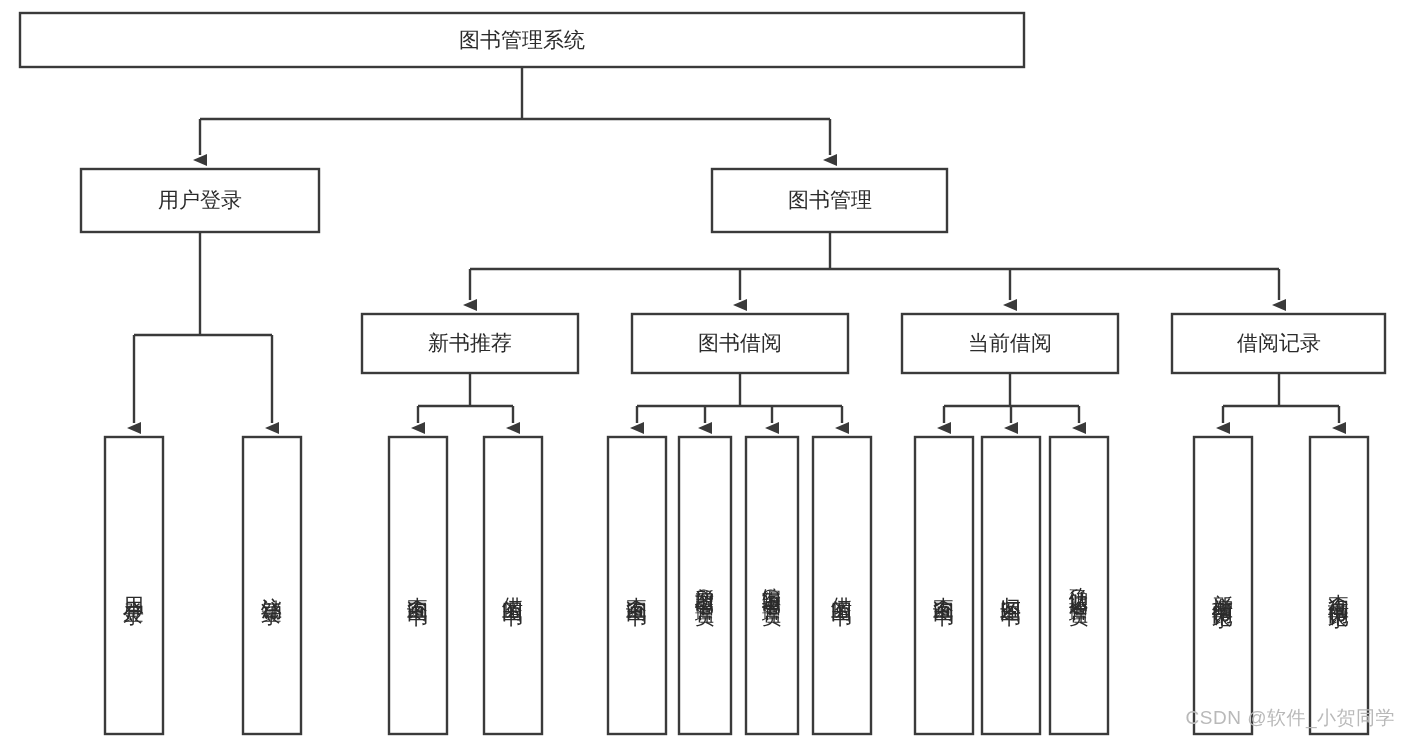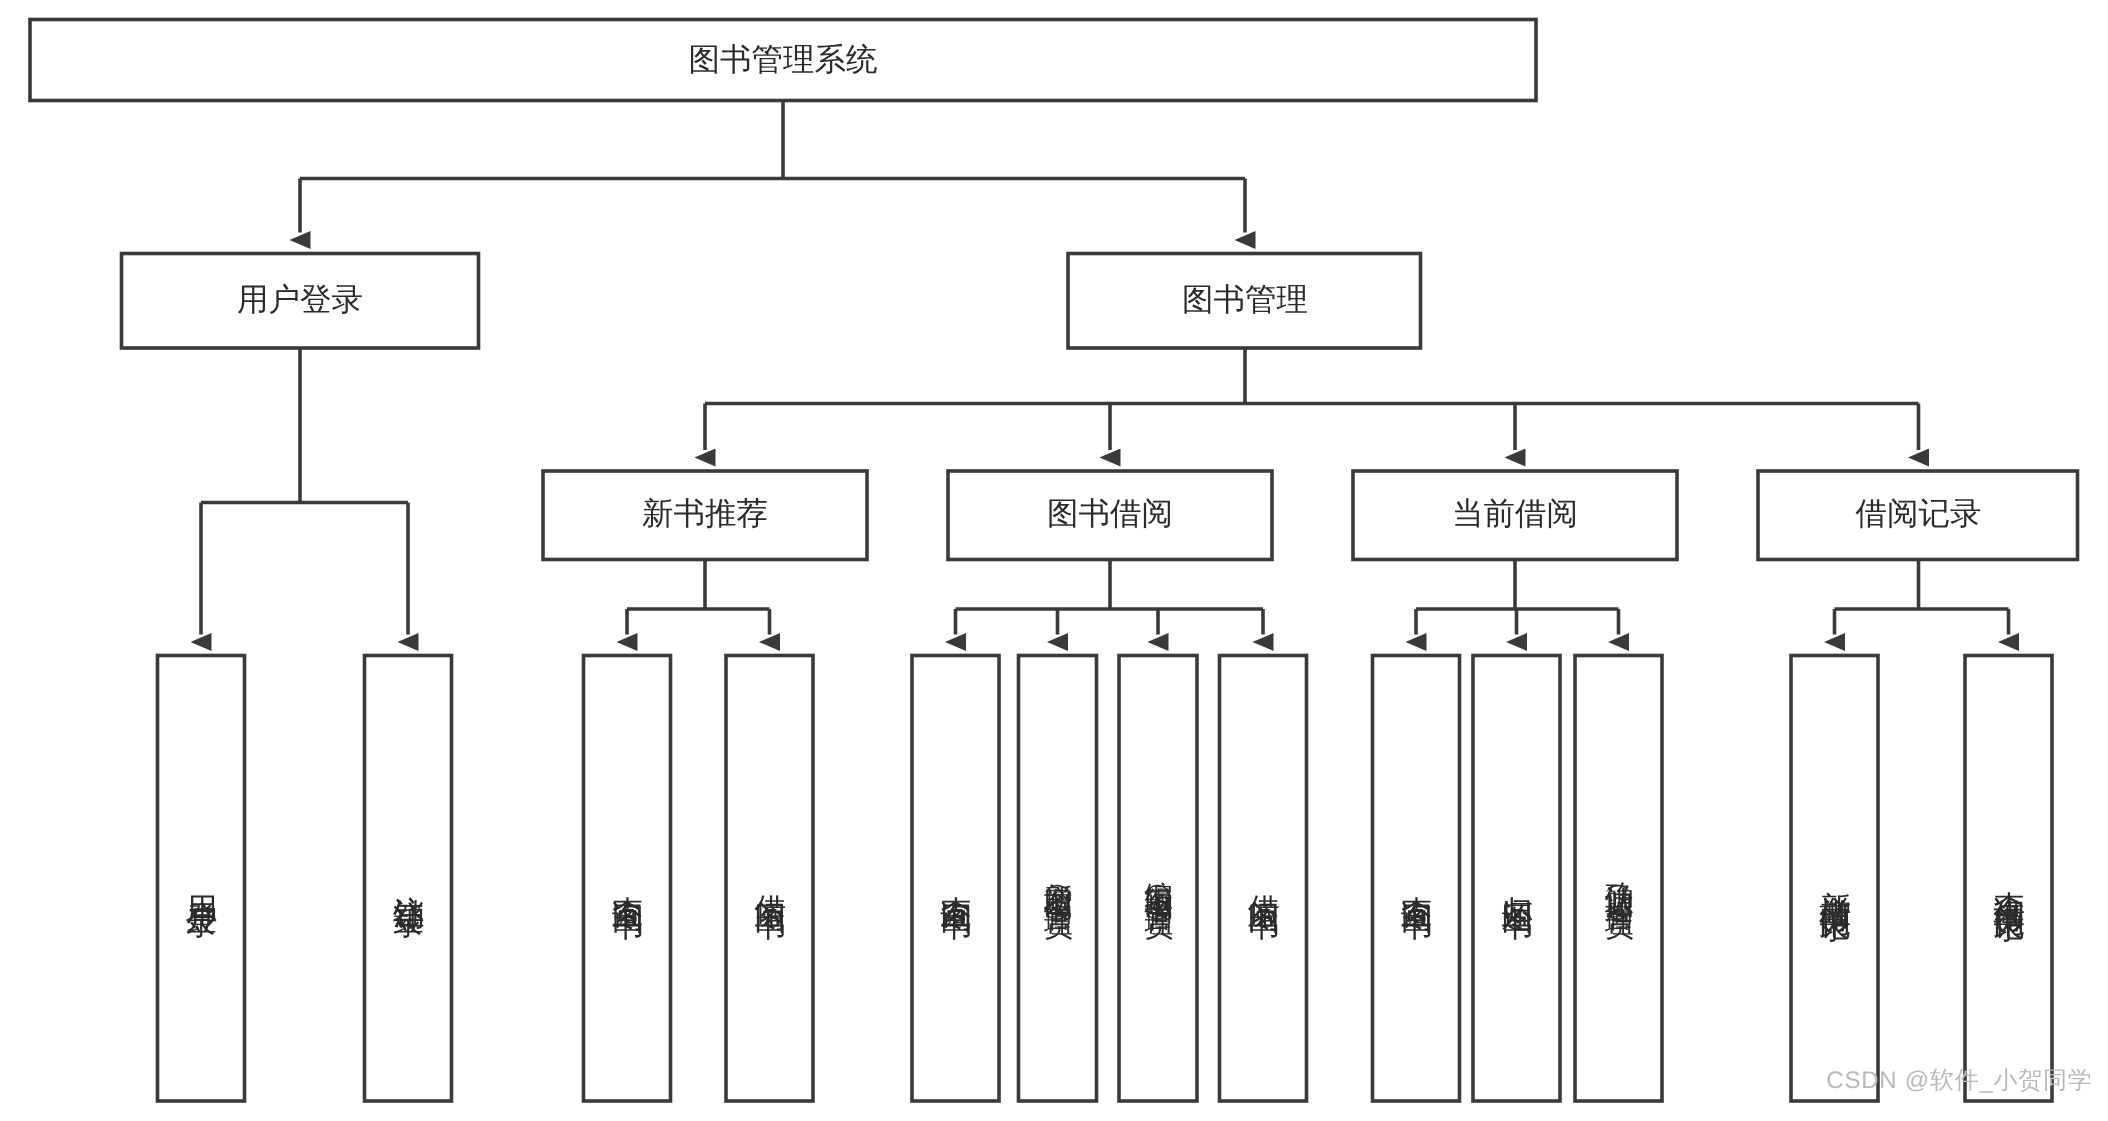--- a/index.html
+++ b/index.html
@@ -46,21 +46,21 @@
   }
   .arrow-head {
     fill: #3a3a3a;
     stroke: none;
   }
   .watermark {
     position: absolute;
     right: 10px;
     bottom: 6px;
     font-family: "Liberation Sans", "DejaVu Sans", sans-serif;
-    font-size: 16px;
+    font-size: 19px;
     color: #b9b9b9;
     white-space: nowrap;
     letter-spacing: 0.5px;
   }
 </style>
 </head>
 <body>
 
 <div id="diagram-root">
 

